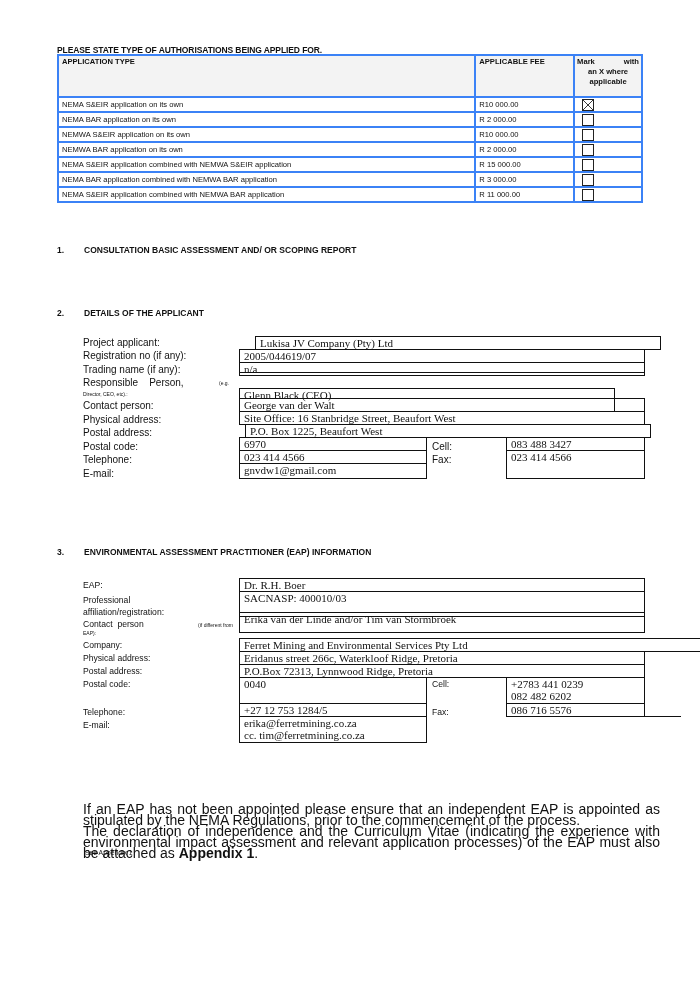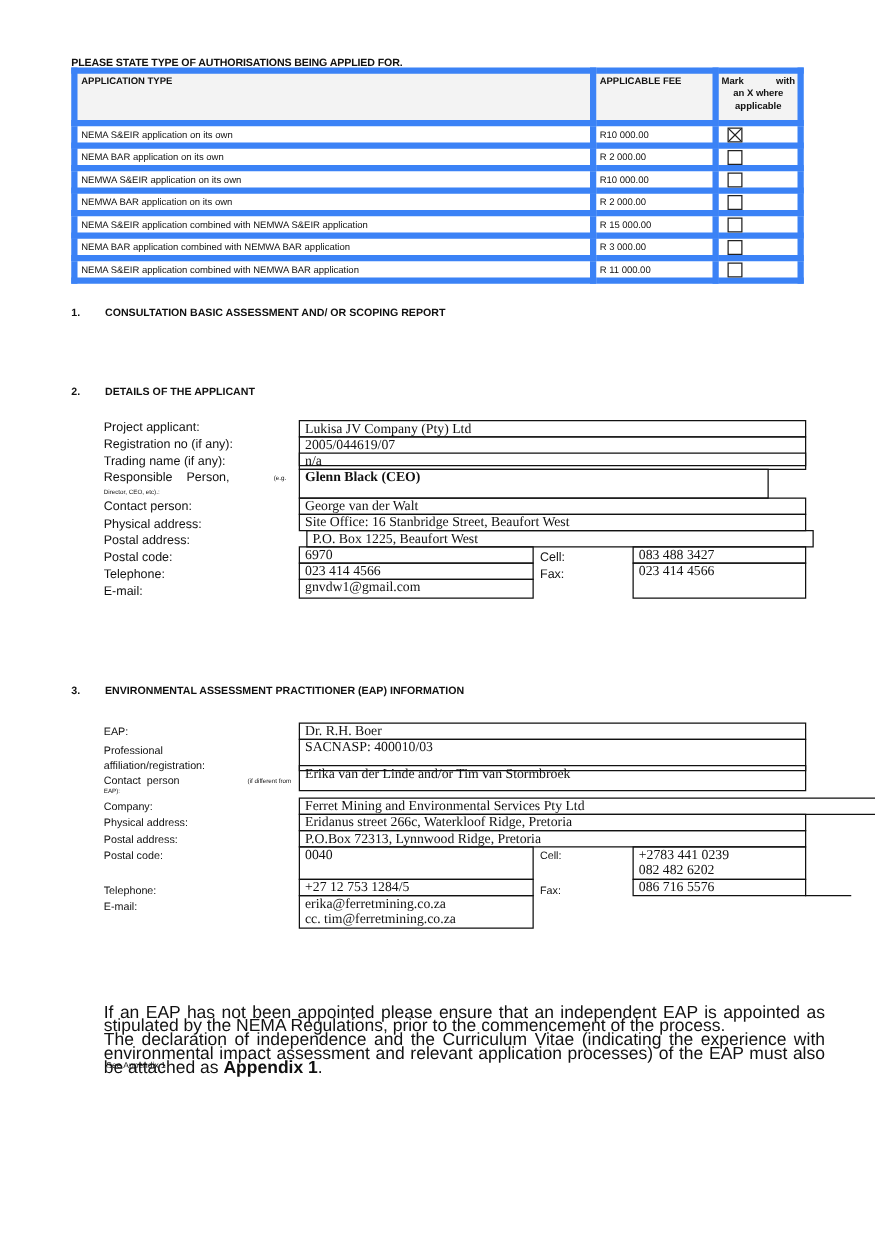--- a/index.html
+++ b/index.html
@@ -4,21 +4,21 @@
 <style>
   * { box-sizing: border-box; margin: 0; padding: 0; }
   html, body { width: 700px; height: 990px; background: #ffffff; }
   body { position: relative; font-family: "Liberation Sans", sans-serif; color: #111; overflow: hidden; }
 
   .abs { position: absolute; }
 
   
   .auth-title { left: 57px; top: 45px; font-size: 8.5px; font-weight: bold; letter-spacing: -0.1px; }
   table.auth { position: absolute; left: 57px; top: 54px; width: 586px; border-collapse: collapse; font-size: 7.6px; }
-  table.auth td, table.auth th { border: 5px solid #3b82f6; padding: 0 3px; vertical-align: top; }
+  table.auth td, table.auth th { border: 2px solid #3b82f6; padding: 0 3px; vertical-align: top; }
   table.auth th { background: #f3f3f3; font-weight: bold; text-align: left; height: 42px; padding-top: 1px; }
   table.auth th.mark { text-align: center; line-height: 10px; padding: 1px 2px 0 2px; }
   table.auth td { height: 14.8px; line-height: 13px; }
   .c-type { width: 419px; }
   .c-fee { width: 99px; }
   .c-mark { width: 68px; }
   .chk { display: inline-block; width: 12px; height: 12px; border: 1px solid #222; margin-left: 4px; margin-top: 1px; position: relative; background: #fff; vertical-align: top; }
   .chk svg { position: absolute; left: 0; top: 0; width: 10px; height: 10px; }
 
   
@@ -115,24 +115,24 @@
 <div class="abs tiny" style="left:83px; top:391px;">Director, CEO, etc).:</div>
 <div class="abs lbl" style="left:83px; top:400px;">Contact person:</div>
 <div class="abs lbl" style="left:83px; top:414px;">Physical address:</div>
 <div class="abs lbl" style="left:83px; top:427px;">Postal address:</div>
 <div class="abs lbl" style="left:83px; top:441px;">Postal code:</div>
 <div class="abs lbl" style="left:83px; top:454px;">Telephone:</div>
 <div class="abs lbl" style="left:83px; top:468px;">E-mail:</div>
 <div class="abs lbl" style="left:432px; top:441px;">Cell:</div>
 <div class="abs lbl" style="left:432px; top:454px;">Fax:</div>
 
-<div class="box" style="left:239px; top:336px; width:406px; height:14px;">Lukisa JV Company (Pty) Ltd</div>
+<div class="box" style="left:255px; top:336px; width:406px; height:14px;">Lukisa JV Company (Pty) Ltd</div>
 <div class="box" style="left:239px; top:349px; width:406px; height:24px;">2005/044619/07</div>
 <div class="box" style="left:239px; top:362px; width:406px; height:14px;">n/a</div>
-<div class="box" style="left:239px; top:375px; width:376px; height:24px;font-weight:bold;">Glenn Black (CEO)</div>
+<div class="box" style="left:239px; top:388px; width:376px; height:24px;">Glenn Black (CEO)</div>
 <div class="box" style="left:239px; top:398px; width:406px; height:14px;">George van der Walt</div>
 <div class="box" style="left:239px; top:411px; width:406px; height:14px;">Site Office: 16 Stanbridge Street, Beaufort West</div>
 <div class="box" style="left:245px; top:424px; width:406px; height:14px;">P.O. Box 1225, Beaufort West</div>
 <div class="box" style="left:239px; top:437px; width:188px; height:14px;">6970</div>
 <div class="box" style="left:239px; top:450px; width:188px; height:14px;">023 414 4566</div>
 <div class="box" style="left:239px; top:463px; width:188px; height:16px;">gnvdw1@gmail.com</div>
 <div class="box" style="left:506px; top:437px; width:139px; height:14px;">083 488 3427</div>
 <div class="box" style="left:506px; top:450px; width:139px; height:29px;">023 414 4566</div>
 
 <div class="abs sec" style="left:57px; top:547px;">

